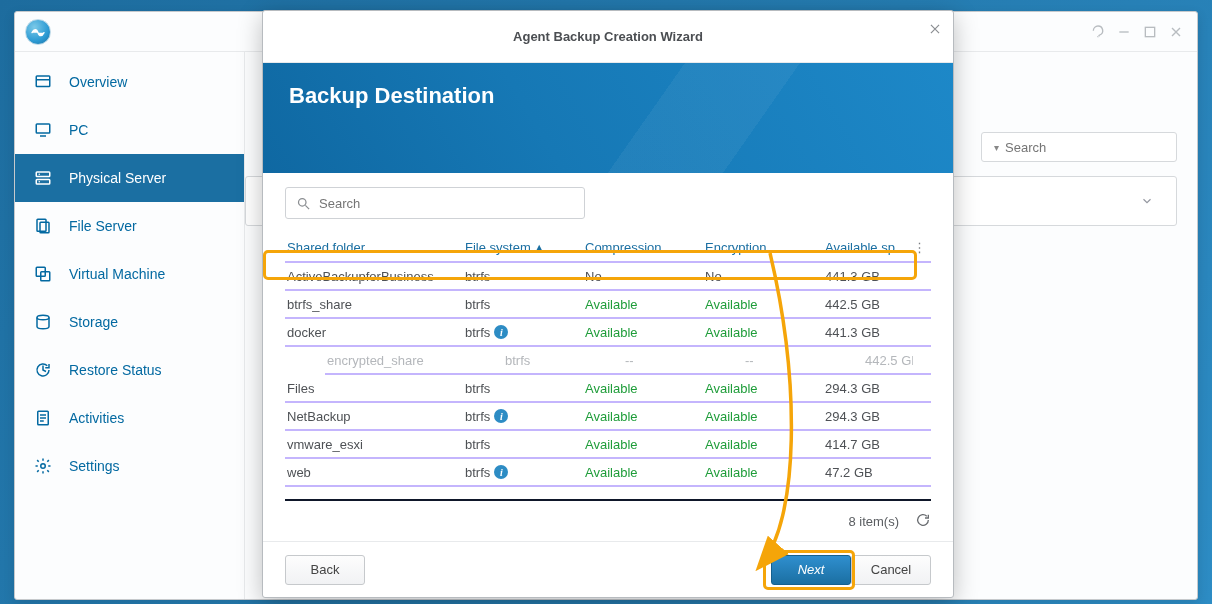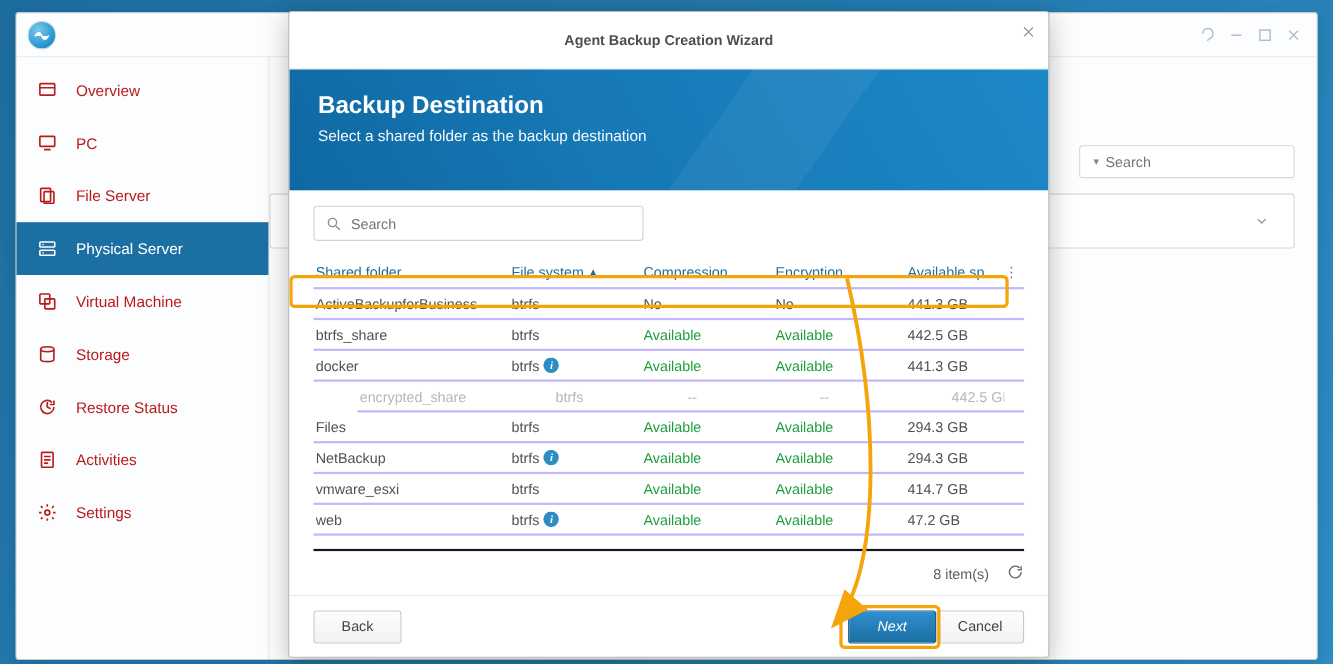--- a/index.html
+++ b/index.html
@@ -27,21 +27,21 @@
   }
   .bg-titlebar .app-logo svg { width:16px; height:16px; }
   .bg-titlebar .spacer { flex: 1; }
   .bg-titlebar .win-btn { width:22px; height:22px; display:flex; align-items:center; justify-content:center; margin-left:4px; color:#b8bcc0; }
   .bg-titlebar .win-btn svg { width:16px; height:16px; }
 
   .bg-body { flex:1; display:flex; }
   .bg-sidebar { width:230px; border-right:1px solid #e8eaec; padding-top:6px; }
   .sb-item {
     display:flex; align-items:center; height:48px; padding:0 16px;
-    color:#b91c1c; cursor:pointer;
+    color:#0369a1; cursor:pointer;
   }
   .sb-item.active { background:#1b6fa2; color:#fff; }
   .sb-item .sb-icon { width:24px; height:20px; margin-right:14px; display:flex; align-items:center; justify-content:center; }
   .sb-item .sb-icon svg { width:22px; height:18px; fill:#6a6e72; }
   .sb-item.active .sb-icon svg { fill:#fff; }
   .sb-label { font-size:14px; }
 
   .bg-main { flex:1; position:relative; padding:0 16px; }
   .bg-toolbar { height:48px; }
   .bg-search {
@@ -221,39 +221,39 @@
         </div>
         <div class="sb-item">
           <span class="sb-icon">
             <svg viewBox="0 0 24 24">
               <rect x="3" y="4" width="18" height="12" rx="1" fill="none" stroke="currentColor" stroke-width="2"></rect>
               <line x1="8" y1="20" x2="16" y2="20" stroke="currentColor" stroke-width="2"></line>
             </svg>
           </span>
           <span class="sb-label">PC</span>
         </div>
-        <div class="sb-item">
-          <span class="sb-icon">
-            <svg viewBox="0 0 24 24">
-              <rect x="4" y="3" width="12" height="16" rx="1" fill="none" stroke="currentColor" stroke-width="2"></rect>
-              <rect x="8" y="7" width="12" height="14" rx="1" fill="none" stroke="currentColor" stroke-width="2"></rect>
-            </svg>
-          </span>
-          <span class="sb-label">File Server</span>
-        </div>
         <div class="sb-item active">
           <span class="sb-icon">
             <svg viewBox="0 0 24 24">
               <rect x="3" y="4" width="18" height="6" rx="1" fill="none" stroke="currentColor" stroke-width="2"></rect>
               <rect x="3" y="14" width="18" height="6" rx="1" fill="none" stroke="currentColor" stroke-width="2"></rect>
               <circle cx="7" cy="7" r="1" fill="currentColor"></circle>
               <circle cx="7" cy="17" r="1" fill="currentColor"></circle>
             </svg>
           </span>
           <span class="sb-label">Physical Server</span>
+        </div>
+        <div class="sb-item">
+          <span class="sb-icon">
+            <svg viewBox="0 0 24 24">
+              <rect x="4" y="3" width="12" height="16" rx="1" fill="none" stroke="currentColor" stroke-width="2"></rect>
+              <rect x="8" y="7" width="12" height="14" rx="1" fill="none" stroke="currentColor" stroke-width="2"></rect>
+            </svg>
+          </span>
+          <span class="sb-label">File Server</span>
         </div>
         <div class="sb-item">
           <span class="sb-icon">
             <svg viewBox="0 0 24 24">
               <rect x="3" y="3" width="12" height="12" rx="1" fill="none" stroke="currentColor" stroke-width="2"></rect>
               <rect x="9" y="9" width="12" height="12" rx="1" fill="none" stroke="currentColor" stroke-width="2"></rect>
             </svg>
           </span>
           <span class="sb-label">Virtual Machine</span>
         </div>
@@ -323,21 +323,20 @@
     <span>Agent Backup Creation Wizard</span>
     <span class="modal-close">
       <svg viewBox="0 0 24 24">
           <path stroke="currentColor" stroke-width="2" d="M5 5l14 14M19 5L5 19"></path>
         </svg>
     </span>
   </div>
 
   <div class="modal-header">
     <h1>Backup Destination</h1>
-    <p>Select a shared folder as the backup destination</p>
   </div>
 
   <div class="modal-body">
     <div class="folder-search">
       <svg viewBox="0 0 24 24">
           <circle cx="10" cy="10" r="6" fill="none" stroke="currentColor" stroke-width="2"></circle>
           <line x1="15" y1="15" x2="21" y2="21" stroke="currentColor" stroke-width="2"></line>
         </svg>
       <input type="text" placeholder="Search" style="">
     </div>

